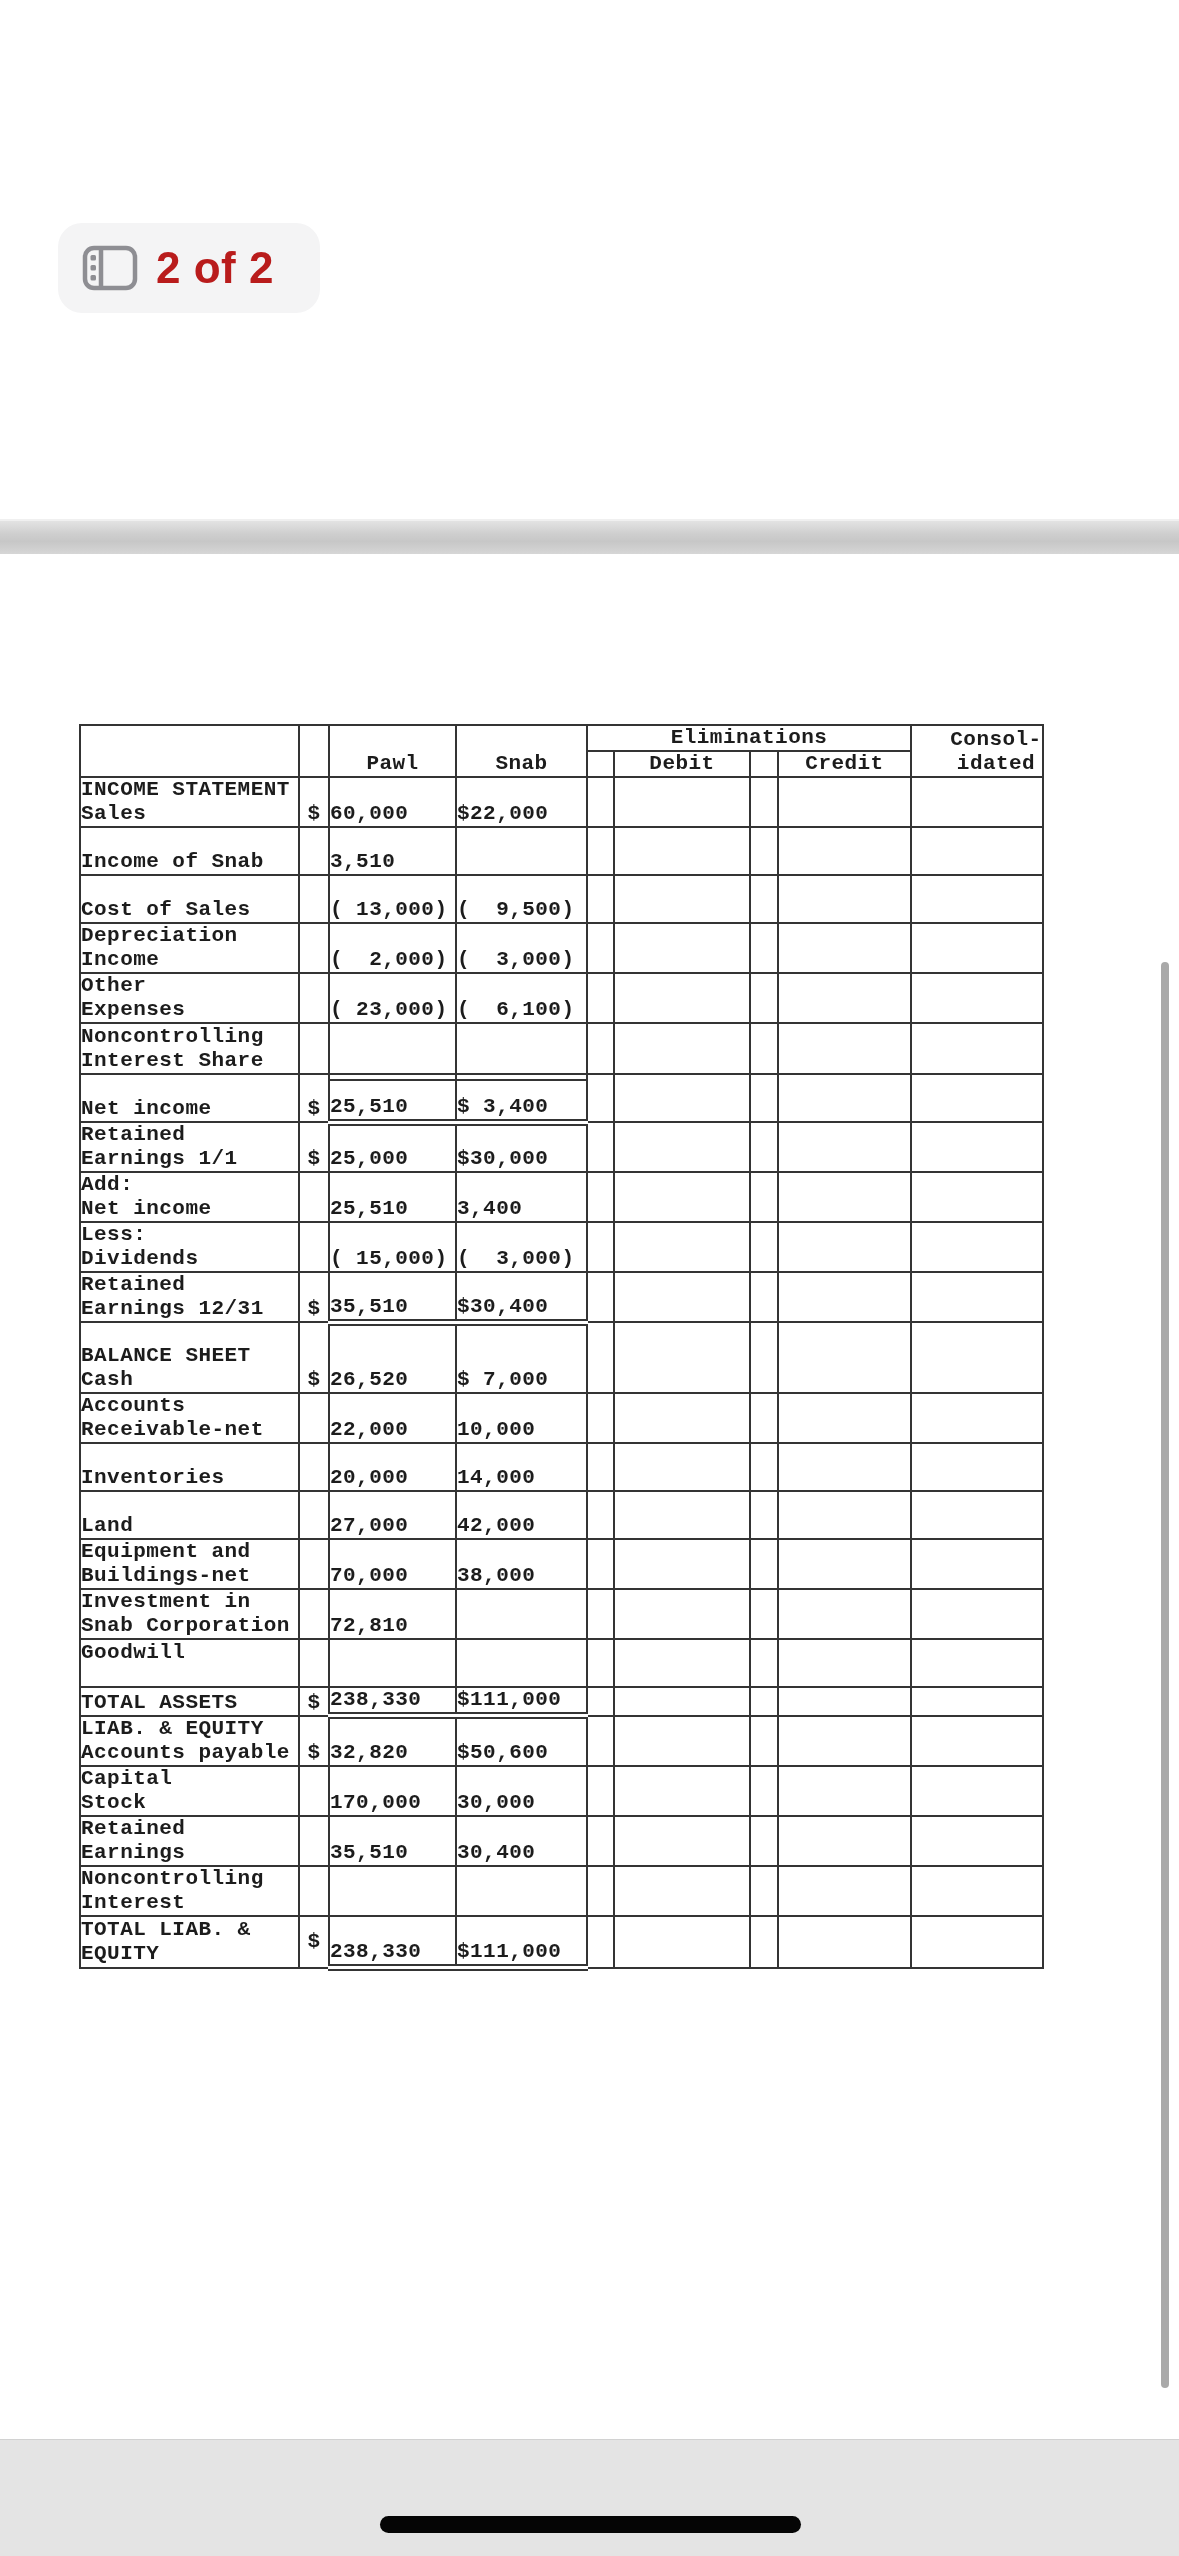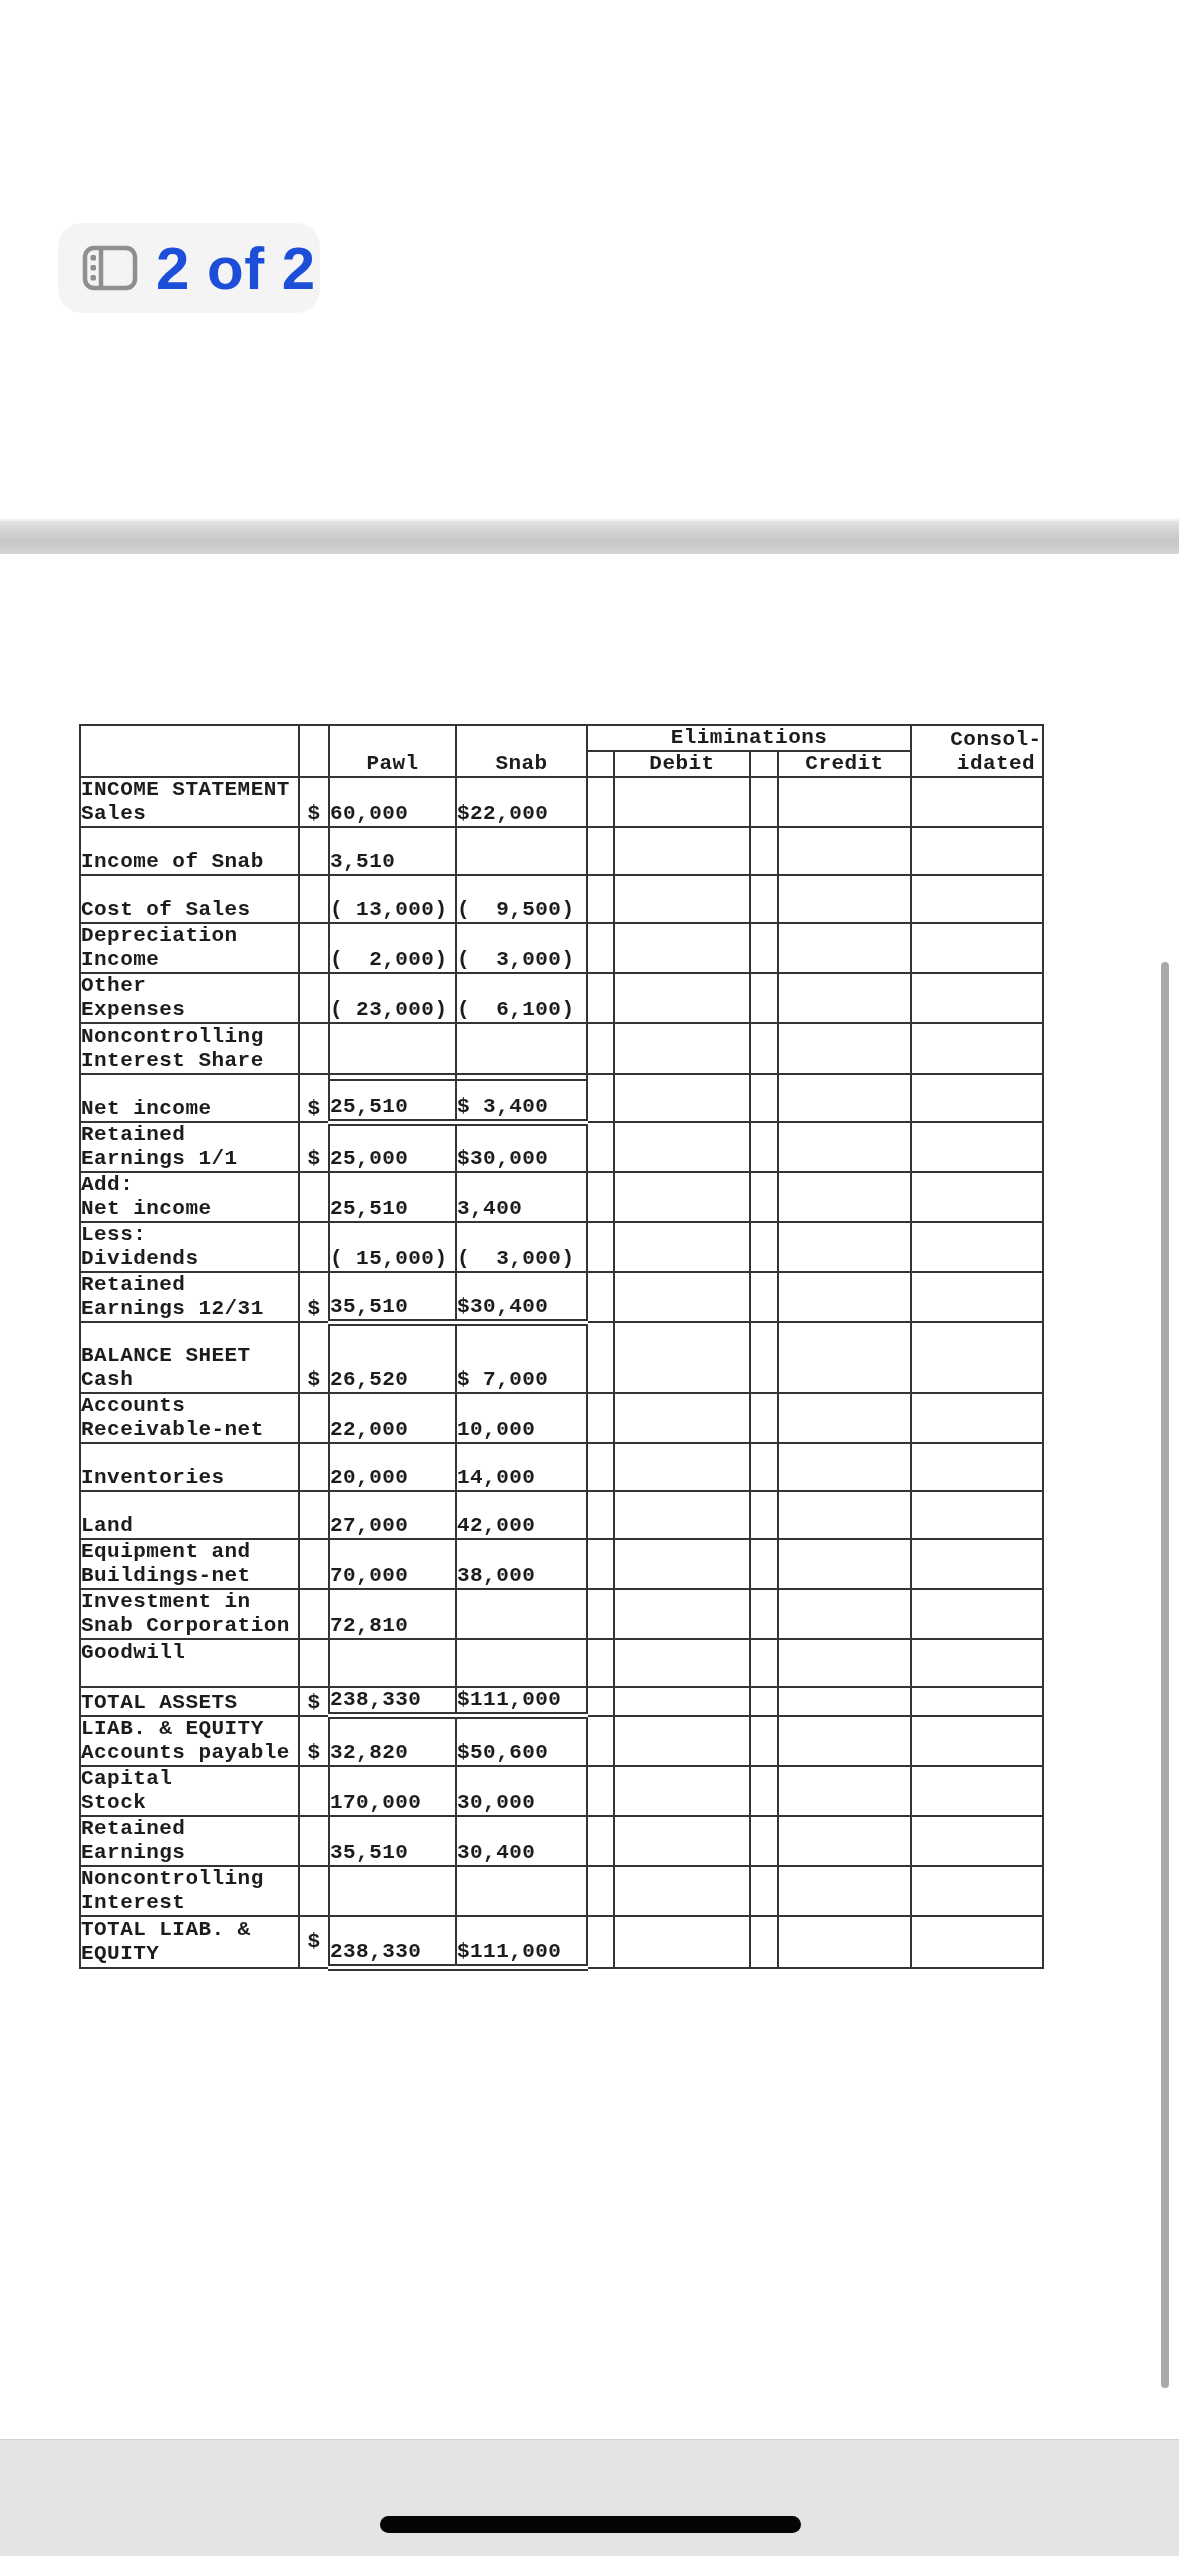--- a/index.html
+++ b/index.html
@@ -3,21 +3,21 @@
 <meta charset="utf-8">
 <style>
   html,body{margin:0;padding:0;}
   body{width:1179px;height:2556px;position:relative;background:#ffffff;overflow:hidden;
        font-family:"Liberation Sans", sans-serif;}
   .screen{position:absolute;inset:0;}
 
   
   .badge{position:absolute;left:58px;top:223px;width:262px;height:90px;border-radius:24px;
          background:#f4f4f5;display:flex;align-items:center;gap:18px;padding-left:24px;box-sizing:border-box;}
-  .badge .lbl-txt{font-size:60px;font-weight:600;color:#1d4ed8;letter-spacing:0.5px;}
+  .badge .lbl-txt{font-size:44px;font-weight:600;color:#b91c1c;letter-spacing:0.5px;}
 
   
   .divider{position:absolute;left:0;top:519px;width:1179px;height:33px;
            background:linear-gradient(180deg,#e3e3e3 0%,#cecece 40%,#c7c7c7 62%,#d6d6d6 100%);
            border-top:2px solid #f0f0f0;}
 
   
   .doc{position:absolute;left:79px;top:724px;}
   table.ws{border-collapse:collapse;table-layout:fixed;width:963px;
            font-family:"Liberation Mono","DejaVu Sans Mono",monospace;

